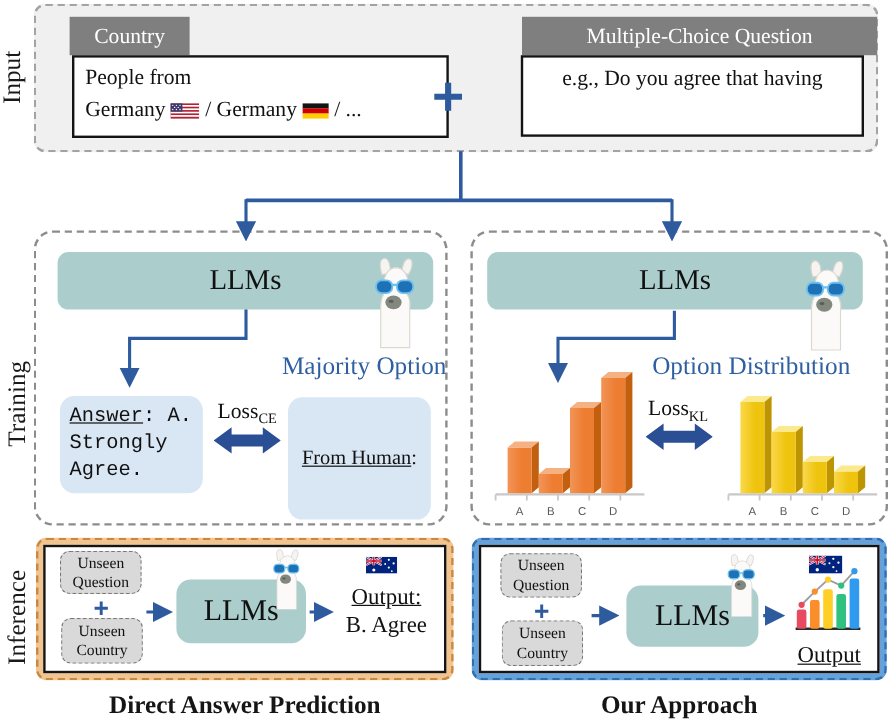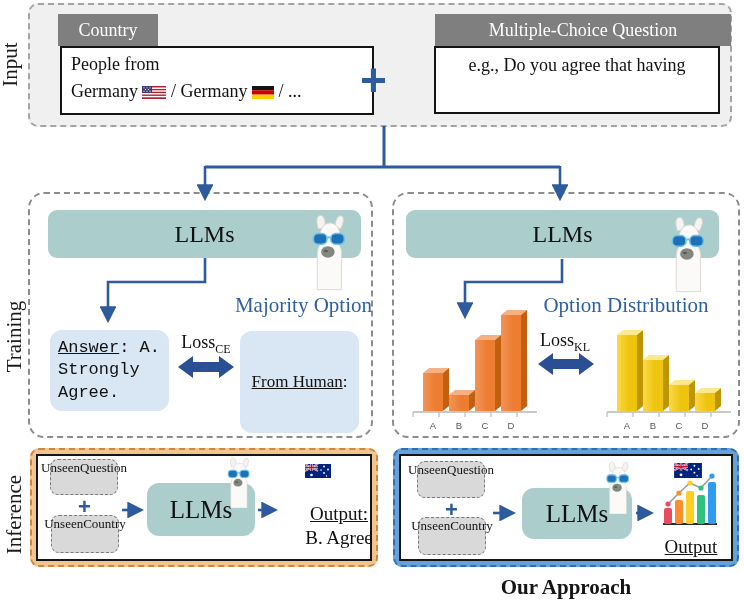--- a/index.html
+++ b/index.html
@@ -22,21 +22,21 @@
   .blue-title{color:#2e5fa3;font-size:21px;white-space:nowrap;}
   .soft-box{background:#d9e6f3;border-radius:12px;font-size:17px;line-height:1.3;
             display:flex;flex-direction:column;justify-content:center;padding:6px 8px;box-sizing:border-box;text-align:left;}
   .loss{font-size:18px;text-align:center;}
   .loss sub{font-size:12px;}
   .u{text-decoration:underline;}
   
   .inf-outer{border-radius:9px;box-sizing:border-box;}
   .inf-inner{background:#fff;border:2px solid #141414;box-sizing:border-box;}
   .unseen{background:#d9d9d9;border:1.5px dashed #7a7a7a;border-radius:8px;font-size:13px;
-          line-height:1.25;text-align:center;display:flex;flex-direction:row;justify-content:center;box-sizing:border-box;}
+          line-height:1.25;text-align:center;display:flex;flex-direction:column;justify-content:center;box-sizing:border-box;}
   .plus-small{font-family:"Liberation Sans",sans-serif;font-weight:700;color:#2d5b9e;font-size:22px;line-height:1;}
   .llm-small{background:#abcecd;border-radius:12px;font-size:25px;display:flex;align-items:center;justify-content:center;}
   .outp{font-size:19px;line-height:1.25;text-align:center;}
   .caption{font-size:21px;font-weight:700;text-align:center;color:#151515;}
   .llama svg{width:100%;height:100%;display:block;}
   .chart-label{font-family:"Liberation Sans",sans-serif;}
 </style>
 </head>
 <body>
 
@@ -244,24 +244,25 @@
         </g>
         <g fill="#fff">
           <circle cx="6.5" cy="11" r="1.3"></circle>
           <circle cx="19" cy="2.5" r="0.9"></circle>
           <circle cx="23" cy="5.5" r="0.9"></circle>
           <circle cx="19" cy="9" r="0.9"></circle>
           <circle cx="16" cy="6" r="0.8"></circle>
           <circle cx="21.5" cy="12" r="0.7"></circle>
         </g>
       </svg></div>
-  <div class="abs outp" style="left:282px;top:502px;width:80px;margin-left:17px;">
+  <div class="abs outp" style="left:282px;top:486px;width:80px;">
     <div class="u">Output:</div>
     <div>B. Agree</div>
   </div>
+  <div class="abs caption" style="left:30px;top:575px;width:348px;">Direct Answer Prediction</div>
 
   <div class="abs inf-outer" style="left:393px;top:448px;width:346px;height:119px;background:#66a1d9;border:2px dashed #2f6eb5;"></div>
   <div class="abs inf-inner" style="left:399px;top:454px;width:334px;height:107px;"></div>
 
   <div class="abs unseen" style="left:417px;top:461px;width:68px;height:37px;">
     <div>Unseen</div>
       <div>Question</div>
   </div>
   <div class="abs plus-small" style="left:445px;top:499px;">+</div>
   <div class="abs unseen" style="left:418px;top:517px;width:68px;height:38px;">

